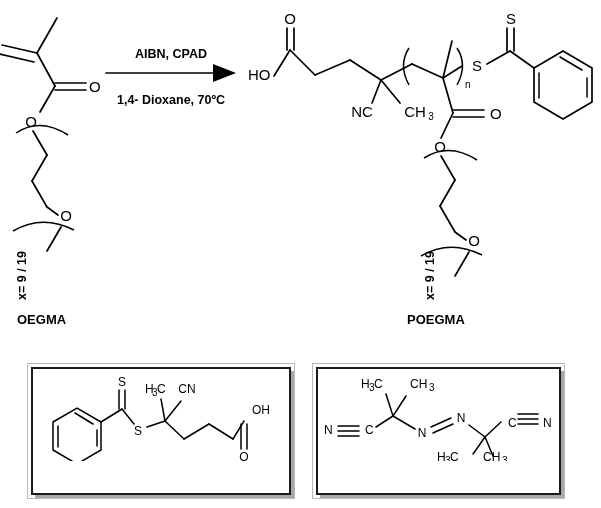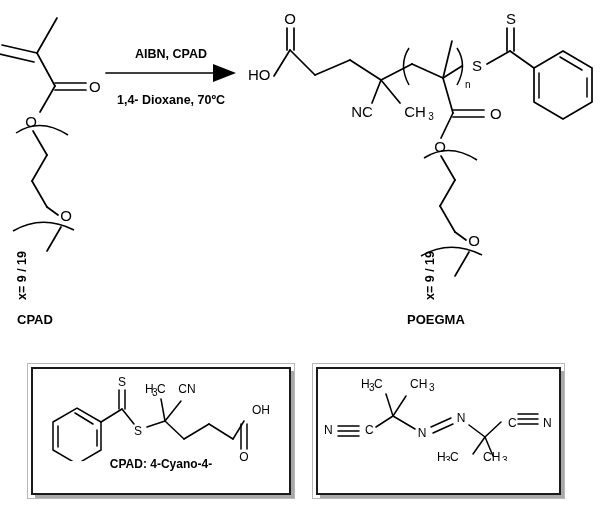--- a/index.html
+++ b/index.html
@@ -179,21 +179,21 @@
       <line class="bond" x1="440" y1="206" x2="455" y2="232"></line>
       <line class="bond" x1="455" y1="232" x2="466" y2="240"></line>
       <text class="atom" x="474" y="246" text-anchor="middle">O</text>
       <line class="bond" x1="469" y1="252" x2="455" y2="276"></line>
       <path class="arc" d="M 421,256 Q 450,239 482,255"></path>
 
       <text class="rot-label" x="0" y="0" transform="translate(434,300) rotate(-90)" text-anchor="start">x= 9 / 19</text>
     </g>
   </svg>
 
-  <div class="top-label" style="left:17px; top:312px;">CPAD</div>
+  <div class="top-label" style="left:17px; top:312px;">OEGMA</div>
   <div class="top-label" style="left:407px; top:312px;">POEGMA</div>
 
   <div class="inset-box" style="left:31px; top:367px; width:260px; height:128px;">
     <div class="inset-inner">
       <svg width="256" height="92" viewBox="0 0 256 92">
 
         <g>
           <polygon class="bond-thin" points="20,53 44,39 68,53 68,81 44,95 20,81" fill="none"></polygon>
           <line class="bond-thin" x1="25" y1="57" x2="25" y2="78"></line>
           <line class="bond-thin" x1="42" y1="44" x2="60" y2="55"></line>
@@ -223,21 +223,20 @@
         <line class="bond-thin" x1="151" y1="70" x2="176" y2="55"></line>
         <line class="bond-thin" x1="176" y1="55" x2="200" y2="70"></line>
         <line class="bond-thin" x1="200" y1="70" x2="211" y2="52"></line>
 
         <text class="atom-sm" x="219" y="45" text-anchor="start">OH</text>
 
         <line class="bond-thin" x1="208" y1="55" x2="208" y2="80"></line>
         <line class="bond-thin" x1="214" y1="55" x2="214" y2="80"></line>
         <text class="atom-sm" x="211" y="92" text-anchor="middle">O</text>
       </svg>
-      <div class="inset-caption" style="top:88px;">CPAD: 4-Cyano-4-</div>
     </div>
   </div>
 
   <div class="inset-box" style="left:316px; top:367px; width:245px; height:128px;">
     <div class="inset-inner">
       <svg width="241" height="92" viewBox="0 0 241 92">
 
         <text class="atom-sm" x="6" y="65" text-anchor="start">N</text>
         <line class="bond-thin" x1="20" y1="57" x2="41" y2="57"></line>
         <line class="bond-thin" x1="20" y1="62" x2="41" y2="62"></line>

